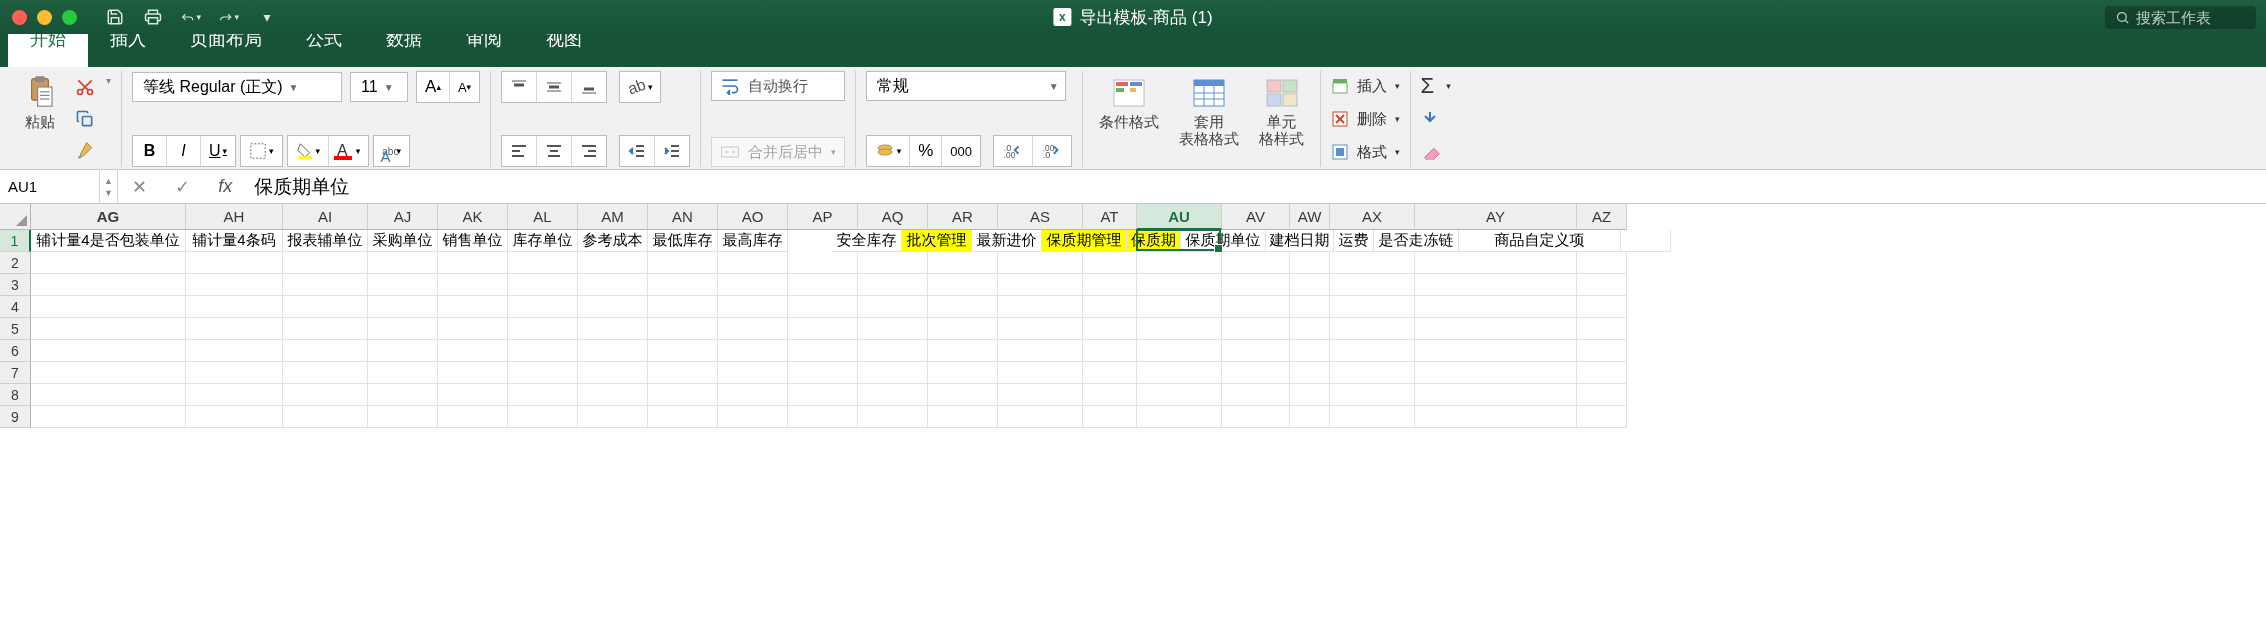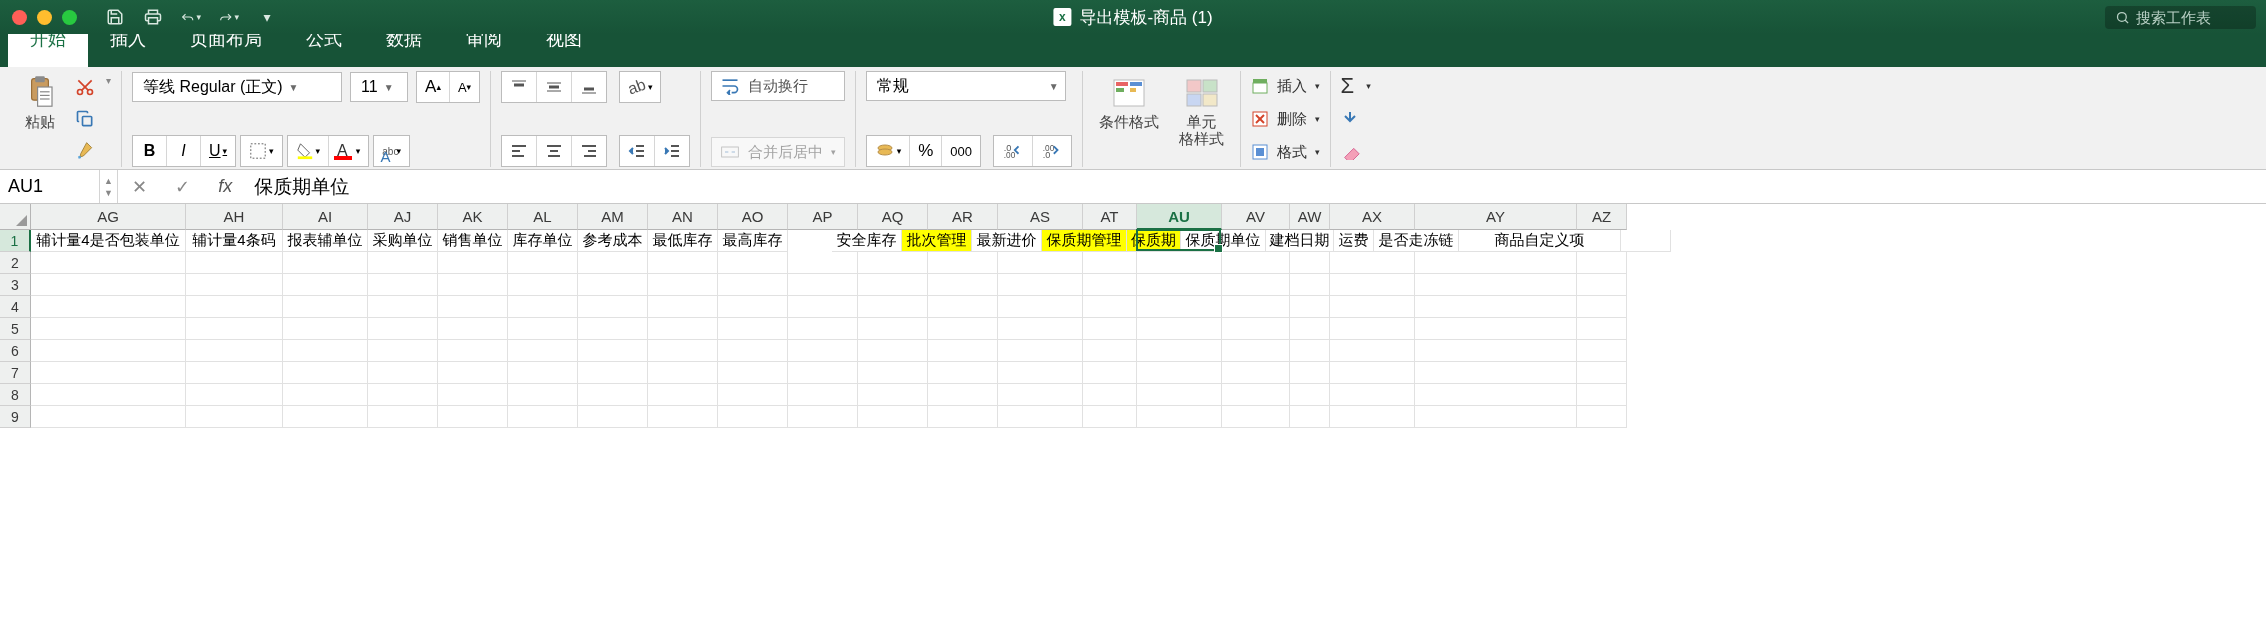--- a/index.html
+++ b/index.html
@@ -36,21 +36,21 @@
   .lbl { font-size:15px; color:#444; text-align:center; line-height:1.15;}
   .toggle { display:flex; border:1px solid #bcbcbc; background:#fff; }
   .toggle > div { padding:4px 8px; border-right:1px solid #d6d6d6; display:flex; align-items:center; justify-content:center; cursor:pointer; height:30px;}
   .toggle > div:last-child { border-right:none; }
   .wbtn { background:#fff; border:1px solid #bcbcbc; display:flex; align-items:center; padding:0 8px; height:30px; gap:8px; font-size:15px; color:#555;}
   .disabled { opacity:0.5; }
   .menurow { display:flex; align-items:center; gap:8px; font-size:15px; color:#333; height:30px;}
 
   
   .fbar { display:flex; align-items:center; border-bottom:1px solid #c8c8c8; height:34px; background:#fff; }
-  .namebox { width:100px; border-right:1px solid #d4d4d4; padding:1px 8px; font-size:18px; display:flex; align-items:center; height:100%; }
+  .namebox { width:100px; border-right:1px solid #d4d4d4; padding:8px 8px; font-size:15px; display:flex; align-items:flex-start; height:100%; }
   .nbarrow { width:18px; display:flex; flex-direction:column; align-items:center; justify-content:center; border-right:1px solid #d4d4d4; height:100%; color:#888; font-size:9px; gap:2px;}
   .fbar .fxb { padding:0 14px; color:#888; font-size:18px; cursor:pointer;}
   .fbar .fxb.fx { font-style:italic; color:#555; }
   .fbar input { border:none; outline:none; font-size:19px; flex:1; padding:0 8px;}
 
   
   .grid { display:flex; background:#fff; }
   .corner { width:31px; height:26px; background:#eef0ef; border-right:1px solid #b5b5b5; border-bottom:1px solid #b5b5b5; position:relative; }
   .corner::after { content:""; position:absolute; right:3px; bottom:3px; width:0; height:0; border-style:solid; border-width:0 0 11px 11px; border-color:transparent transparent #9a9a9a transparent;}
   .colheads { display:flex; }
@@ -375,20 +375,34 @@
             <rect x="4" y="10" width="8" height="4" fill="#6fae5f"></rect>
             <rect x="18" y="4" width="12" height="4" fill="#5a8fd4"></rect>
             <rect x="18" y="10" width="6" height="4" fill="#e8b955"></rect>
           </svg>
         </div>
       <span class="lbl">条件格式</span>
     </div>
     <div class="bigbtn">
       <div class="icn">
           <svg width="34" height="30" viewBox="0 0 34 30">
+            <rect x="2" y="2" width="30" height="26" fill="#fff" stroke="#5a8fd4"></rect>
+            <rect x="2" y="2" width="30" height="6" fill="#5a8fd4"></rect>
+            <line x1="12" y1="2" x2="12" y2="28" stroke="#5a8fd4"></line>
+            <line x1="22" y1="2" x2="22" y2="28" stroke="#5a8fd4"></line>
+            <line x1="2" y1="15" x2="32" y2="15" stroke="#5a8fd4"></line>
+            <line x1="2" y1="21" x2="32" y2="21" stroke="#5a8fd4"></line>
+          </svg>
+        </div>
+      <span class="lbl" style="white-space:pre;">套用
+表格格式</span>
+    </div>
+    <div class="bigbtn">
+      <div class="icn">
+          <svg width="34" height="30" viewBox="0 0 34 30">
             <rect x="2" y="2" width="14" height="12" fill="#f2c8c8" stroke="#bbb"></rect>
             <rect x="18" y="2" width="14" height="12" fill="#c8e2c8" stroke="#bbb"></rect>
             <rect x="2" y="16" width="14" height="12" fill="#c8d6f2" stroke="#bbb"></rect>
             <rect x="18" y="16" width="14" height="12" fill="#f2e8c8" stroke="#bbb"></rect>
           </svg>
         </div>
       <span class="lbl" style="white-space:pre;">单元
 格样式</span>
     </div>
   </div>
@@ -448,21 +462,21 @@
   <div class="fxb">✕</div>
   <div class="fxb">✓</div>
   <div class="fxb fx">fx</div>
   <input value="保质期单位" style="">
 </div>
 
 <div class="grid" style="flex-direction:column;">
   <div style="display:flex;">
     <div class="corner"></div>
     <div class="colheads" id="colheads">
-        <div class="ch" style="width: 155px;">AG</div>
+        <div class="ch" style="width: 155px; font-weight: bold;">AG</div>
         <div class="ch" style="width: 97px;">AH</div>
         <div class="ch" style="width: 85px;">AI</div>
         <div class="ch" style="width: 70px;">AJ</div>
         <div class="ch" style="width: 70px;">AK</div>
         <div class="ch" style="width: 70px;">AL</div>
         <div class="ch" style="width: 70px;">AM</div>
         <div class="ch" style="width: 70px;">AN</div>
         <div class="ch" style="width: 70px; text-align: right;">AO</div>
         <div class="ch" style="width: 70px;">AP</div>
         <div class="ch" style="width: 70px;">AQ</div>

